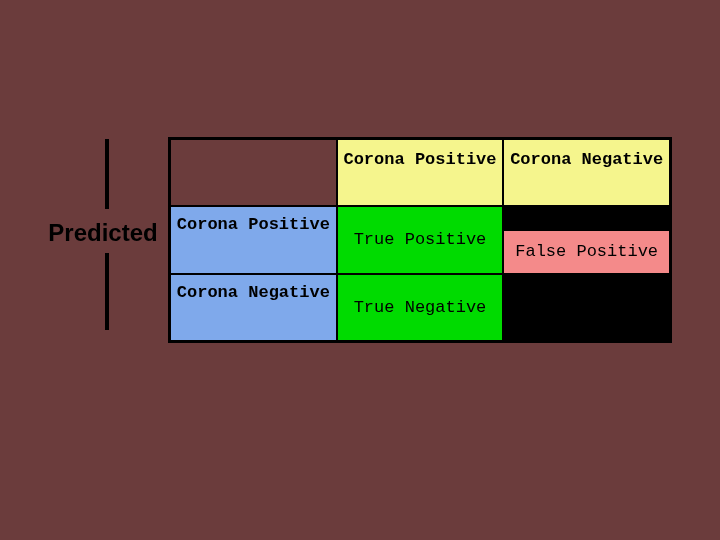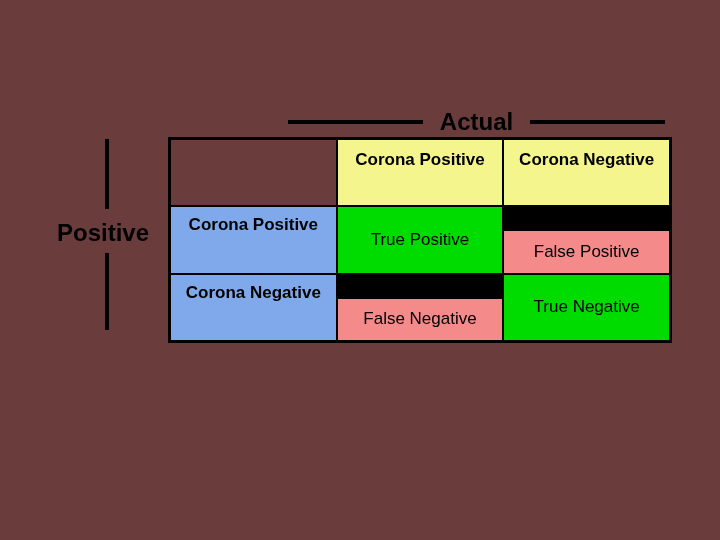--- a/index.html
+++ b/index.html
@@ -65,20 +65,21 @@
     left: 168px;
     top: 137px;
     width: 498px;
     height: 200px;
     border: 3px solid var(--border_black, #000000);
     background: var(--border_black, #000000);
     display: grid;
     grid-template-columns: 1fr 1fr 1fr;
     grid-template-rows: 1fr 1fr 1fr;
     gap: 2px;
+    font-family: Liberation Mono, monospace;
   }
   .cell {
     display: flex;
     justify-content: center;
     text-align: center;
   }
   .cell-corner {
     background: var(--slide_bg, #6B3C3C);
   }
   .cell-col-header {
@@ -100,37 +101,31 @@
     align-items: center;
   }
   .cell-true  { background: var(--true_green, #00DB00); }
   .cell-false { background: var(--false_salmon, #F48A8A); margin-top: 24px; }
 </style>
 </head>
 <body>
 
 <div class="slide">
 
-  <div class="actual-group">
-    <div class="actual-line"></div>
-    <div class="actual-text">Actual</div>
-    <div class="actual-line"></div>
-  </div>
 
   <div class="vline vline-top"></div>
-  <div class="predicted-text">Positive</div>
+  <div class="predicted-text">Predicted</div>
   <div class="vline vline-bottom"></div>
 
   <div class="matrix">
     <div class="cell cell-corner"></div>
     <div class="cell cell-col-header">Corona Positive</div>
     <div class="cell cell-col-header">Corona Negative</div>
 
     <div class="cell cell-row-header">Corona Positive</div>
     <div class="cell cell-data cell-true">True Positive</div>
     <div class="cell cell-data cell-false">False Positive</div>
 
     <div class="cell cell-row-header">Corona Negative</div>
-    <div class="cell cell-data cell-false">False Negative</div>
     <div class="cell cell-data cell-true">True Negative</div>
   </div>
 
 </div>
 
 </body></html>

